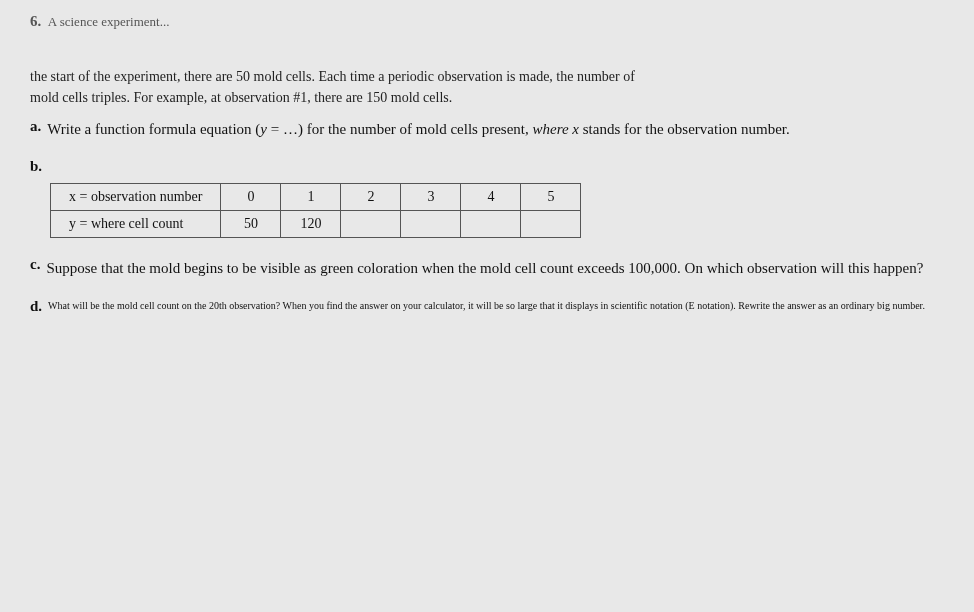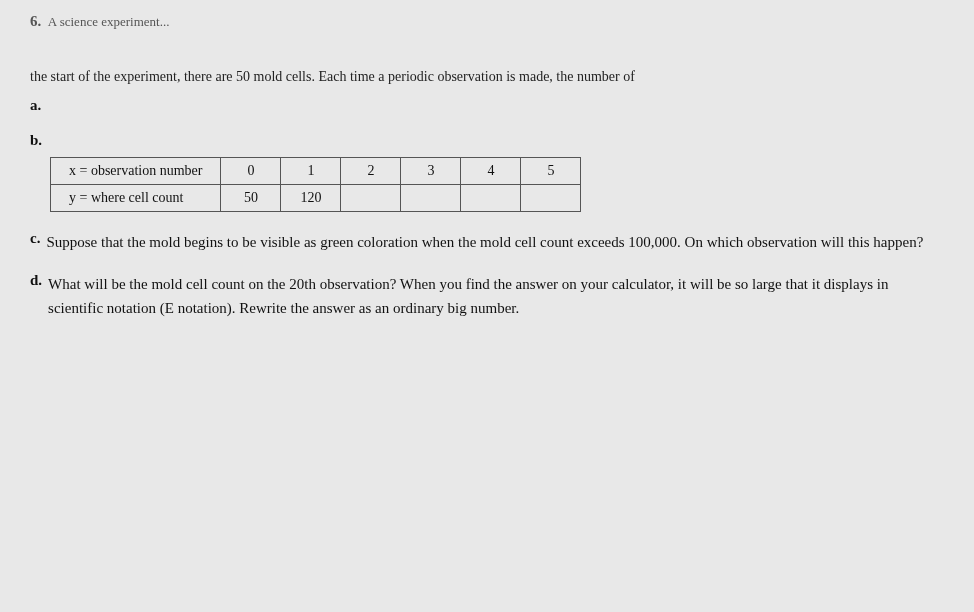--- a/index.html
+++ b/index.html
@@ -75,21 +75,21 @@
       text-align: left;
       min-width: 160px;
     }
 
     .part-c-text {
       font-size: 15px;
       line-height: 1.6;
     }
 
     .part-d-text {
-      font-size: 15px;
+      font-size: 10px;
       line-height: 1.6;
     }
 
     .blurred-top {
       font-size: 13px;
       color: #555;
       line-height: 1.5;
       margin-bottom: 6px;
     }
 
@@ -102,25 +102,29 @@
 <body>
 
 <div class="page-content">
 
   <div class="blurred-top">
     <span class="number-badge">6.</span>
     &nbsp;A science experiment...
   </div>
   <div class="intro-text">
     <span>the start of the experiment, there are 50 mold cells. Each time a periodic observation is made, the number of</span><br>
+    <span>mold cells triples. For example, at observation #1, there are 150 mold cells.</span>
   </div>
 
   <div class="part">
     <div class="part-header">
       <span class="part-label">a.</span>
+      <span class="part-text">
+        Write a function formula equation (<span class="italic">y</span> = …) for the number of mold cells present, <span class="italic">where x</span> stands for the observation number.
+      </span>
     </div>
   </div>
 
   <div class="part">
     <div class="part-header">
       <span class="part-label">b.</span>
     </div>
     <div class="table-container">
       <table>
         <tbody>

